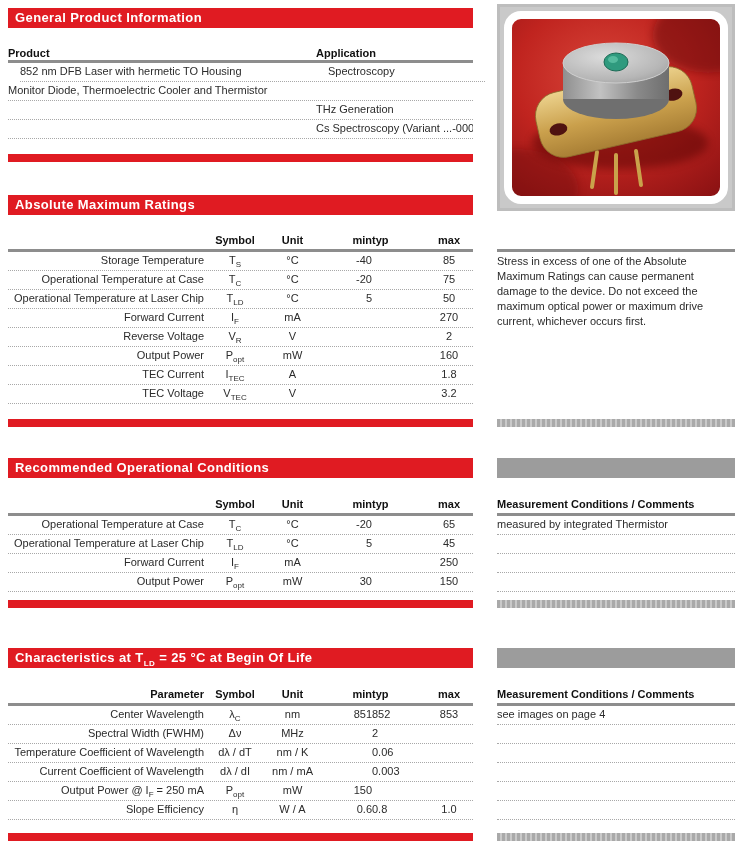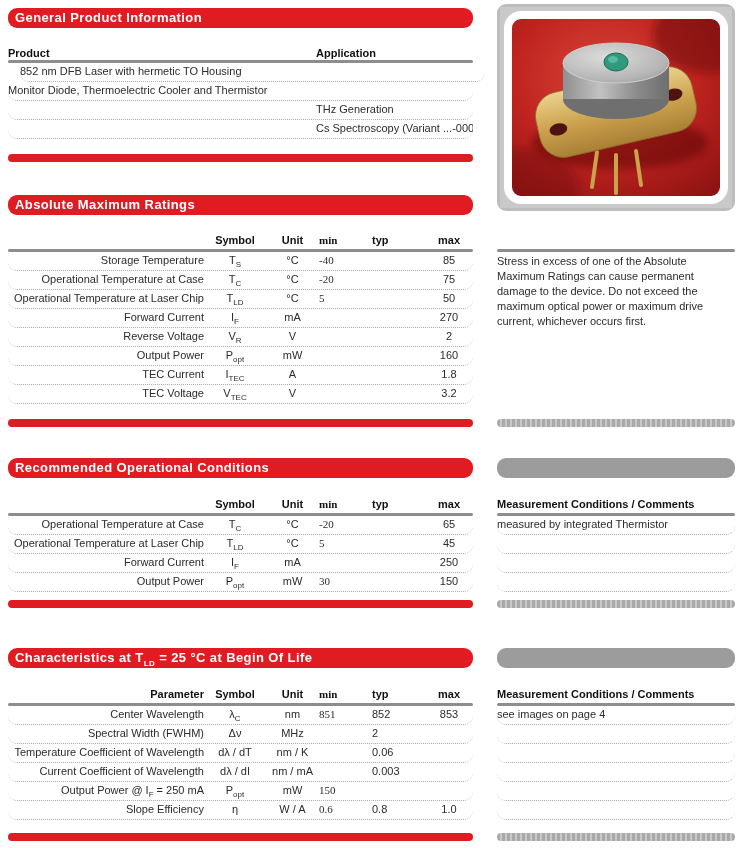--- a/index.html
+++ b/index.html
@@ -2,36 +2,36 @@
 <html><head>
 <meta charset="utf-8">
 <style>
   * { margin:0; padding:0; box-sizing:border-box; }
   html,body { background:#ffffff; }
   #page {
     position:relative; width:738px; height:848px; background:#ffffff;
     font-family:"Liberation Sans", sans-serif; font-size:11px; color:#2b2b2b;
     overflow:hidden;
   }
-  .abs { position:absolute;border-radius:9px; }
+  .abs { position:absolute; }
   .sec-hdr {
     background:#e01b22; color:#ffffff; font-weight:bold; font-size:13px;
     height:20px; line-height:20px; padding-left:7px; letter-spacing:0.4px;
     white-space:nowrap; overflow:hidden;
   }
   .redbar { background:#e01b22; height:8px; }
   .graybar { background:#9c9c9c; height:20px; }
   .graybar-thin { height:8px; background:repeating-linear-gradient(90deg,#a9a9a9 0 3px,#c9c9c9 3px 5px); }
   .underline { height:3px; background:#8d8d8d; }
   .h-row { display:flex; font-weight:bold; color:#111111; height:16px; line-height:15px; }
   .t-row { display:flex; height:19px; line-height:17px; border-bottom:1px dotted #a8a8a8; }
   .c-param { width:196px; text-align:right; white-space:nowrap; overflow:hidden; }
   .c-sym   { width:62px; text-align:center; }
   .c-unit  { width:53px; text-align:center; }
-  .c-min   { width:53px; text-align:left;font-family:Liberation Serif, serif; }
+  .c-min   { width:53px; text-align:right; }
   .c-typ   { width:53px; text-align:left; }
   .c-max   { width:48px; text-align:center; }
   .c-prod  { width:308px; white-space:nowrap; overflow:hidden; }
   .c-app   { flex:1; white-space:nowrap; overflow:hidden; }
   sub.s { font-size:8px; line-height:0; }
   .note { line-height:15px; color:#2b2b2b; }
   .mcc-head { font-weight:bold; color:#111111; height:16px; line-height:15px; }
   .mcc-row { height:19px; line-height:17px; border-bottom:1px dotted #a8a8a8; white-space:nowrap; overflow:hidden; }
   .photo-frame { border:3px solid #bdbdbd; background:#c9c9c9; }
 </style>
@@ -43,20 +43,21 @@
   <div class="abs sec-hdr" style="left:8px; top:8px; width:465px;">General Product Information</div>
 
   <div class="abs h-row" style="left:8px; top:45px; width:465px;align-items:center;">
     <span class="c-prod">Product</span>
     <span class="c-app">Application</span>
   </div>
   <div class="abs underline" style="left:8px; top:60px; width:465px;"></div>
 
   <div class="abs t-row" style="left:20px; top:63px; width:465px;">
     <span class="c-prod">852 nm DFB Laser with hermetic TO Housing</span>
+    <span class="c-app">Spectroscopy</span>
   </div>
   <div class="abs t-row" style="left:8px; top:82px; width:465px;">
     <span class="c-prod">Monitor Diode, Thermoelectric Cooler and Thermistor</span>
   </div>
   <div class="abs t-row" style="left:8px; top:101px; width:465px;">
     <span class="c-prod"></span>
     <span class="c-app">THz Generation</span>
   </div>
   <div class="abs t-row" style="left:8px; top:120px; width:465px;">
     <span class="c-prod"></span>

